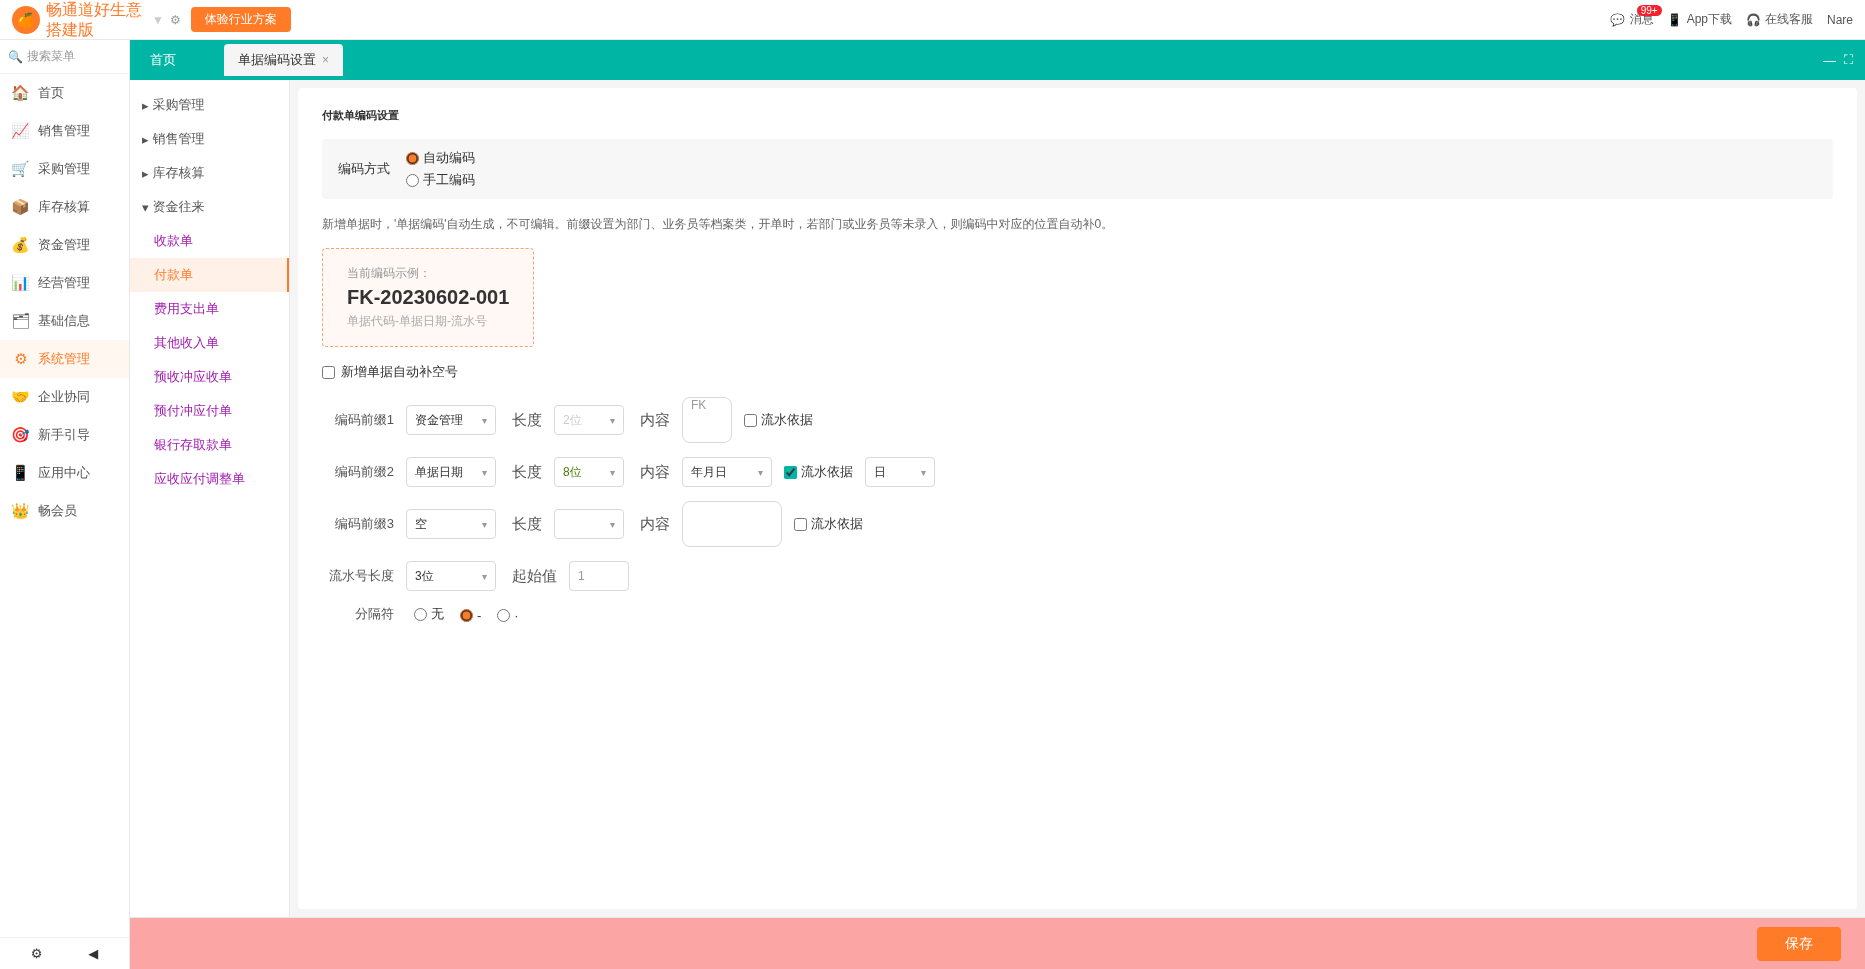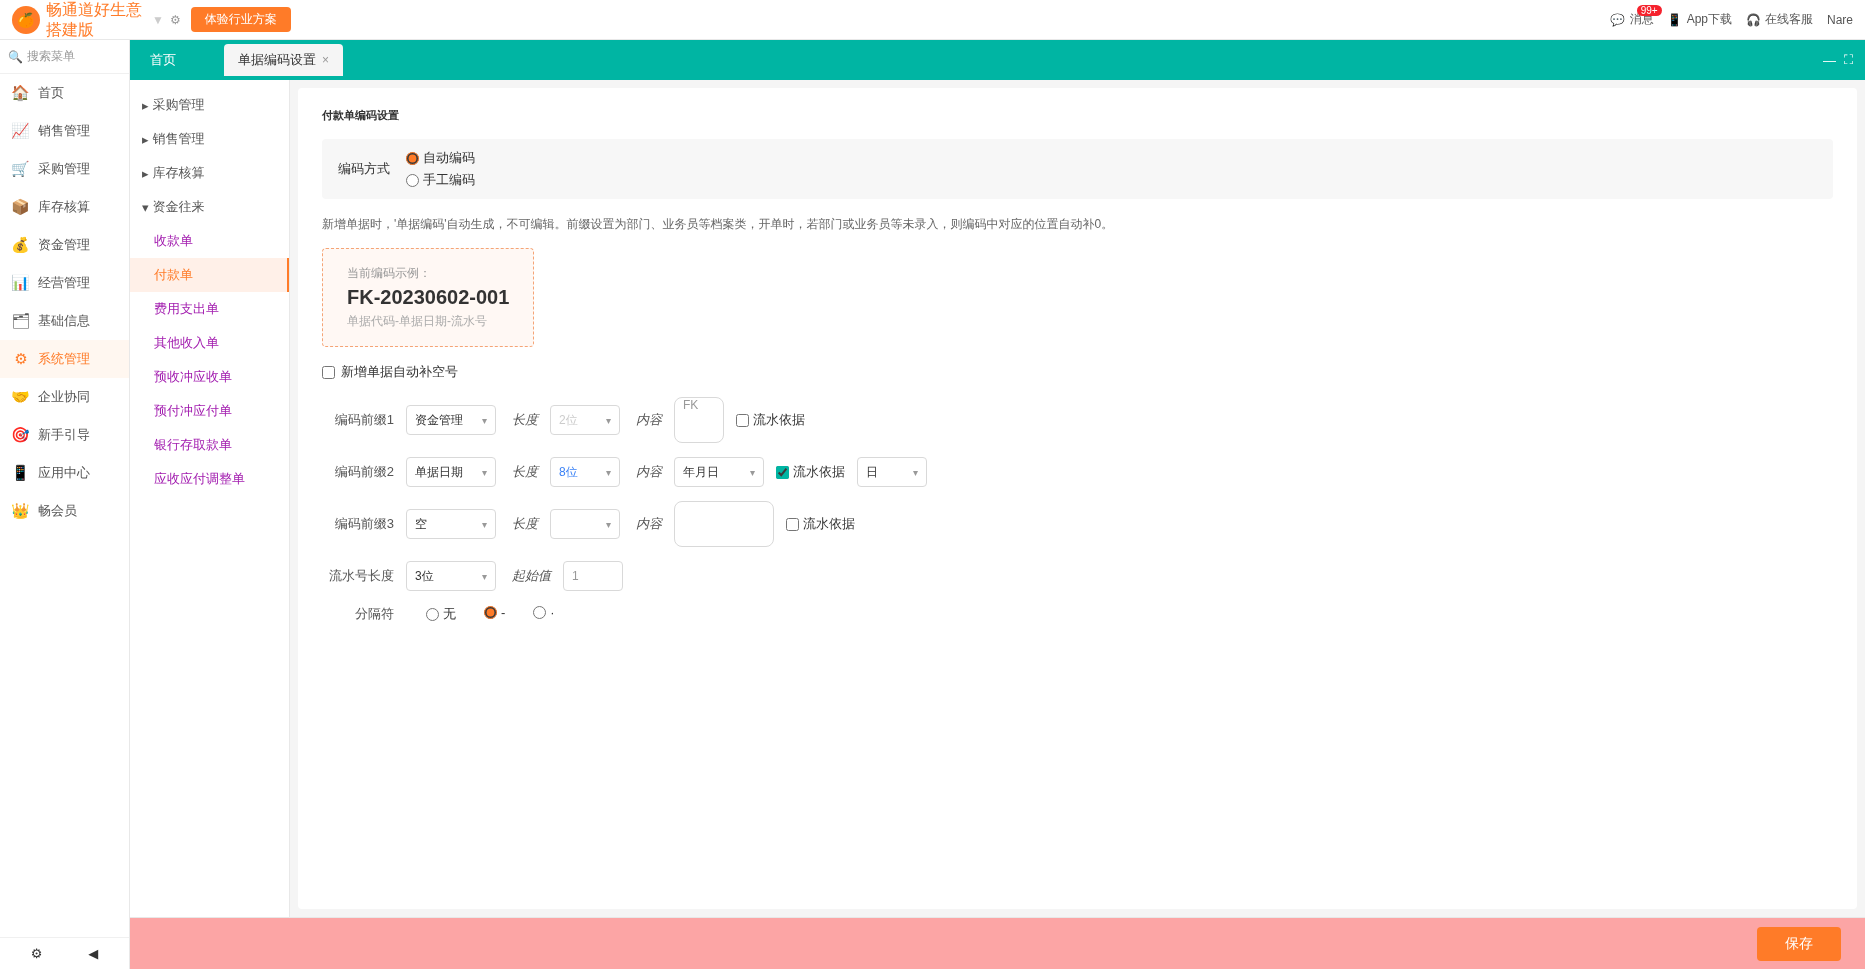--- a/index.html
+++ b/index.html
@@ -78,29 +78,29 @@
 
     
     .checkbox-row { display: flex; align-items: center; gap: 6px; margin-bottom: 16px; font-size: 13px; }
 
     
     .form-row { display: flex; align-items: center; gap: 12px; margin-bottom: 14px; }
     .form-label { width: 72px; font-size: 13px; color: #555; text-align: right; }
     .form-select { height: 30px; border: 1px solid #d9d9d9; border-radius: 4px; padding: 0 8px; font-size: 12px; background: #fff; display: flex; align-items: center; gap: 4px; cursor: pointer; min-width: 90px; justify-content: space-between; }
     .form-select-sm { min-width: 70px; }
     .form-input { height: 46px; border: 1px solid #d9d9d9; border-radius: 8px; padding: 0 8px; font-size: 12px; color: #999; min-width: 50px; }
-    .form-content-label { font-size: 13px; color: #555; margin-left: 4px; font-style: italic; }
+    .form-content-label { font-size: 15px; color: #555; margin-left: 4px; }
     .checkbox-inline { display: flex; align-items: center; gap: 4px; font-size: 13px; }
     .checkbox-teal { accent-color: #00b5a3; }
 
     
     .serial-row { display: flex; align-items: center; gap: 12px; margin-bottom: 14px; }
 
     
-    .separator-row { display: flex; align-items: flex-start; gap: 28px; margin-bottom: 14px; }
+    .separator-row { display: flex; align-items: flex-end; gap: 16px; margin-bottom: 14px; }
 
     
     .bottom-bar { height: 52px; background: #fca5a5; border-top: 1px solid #e8e8e8; display: flex; align-items: center; justify-content: flex-end; padding: 0 24px; }
     .btn-save { background: #ff7b28; color: white; border: none; padding: 8px 28px; border-radius: 4px; font-size: 14px; cursor: pointer; }
 
     .chevron { font-size: 10px; color: #999; }
     .arrow-down-sm::after { content: '▾'; font-size: 10px; }
     input[type="checkbox"] { accent-color: #00b5a3; }
   </style>
 </head>
@@ -310,21 +310,21 @@
         </div>
 
         
         <div class="form-row">
           <span class="form-label">编码前缀2</span>
           <div class="form-select">
             <span>单据日期</span>
             <span class="chevron arrow-down-sm"></span>
           </div>
           <span class="form-content-label">长度</span>
-          <div class="form-select form-select-sm" style="color:#3b82f6">
+          <div class="form-select form-select-sm" style="color:#4d7c0f">
             <span>8位</span>
             <span class="chevron arrow-down-sm"></span>
           </div>
           <span class="form-content-label">内容</span>
           <div class="form-select">
             <span>年月日</span>
             <span class="chevron arrow-down-sm"></span>
           </div>
           <label class="checkbox-inline">
             <input type="checkbox" checked="" class="checkbox-teal" style="">

